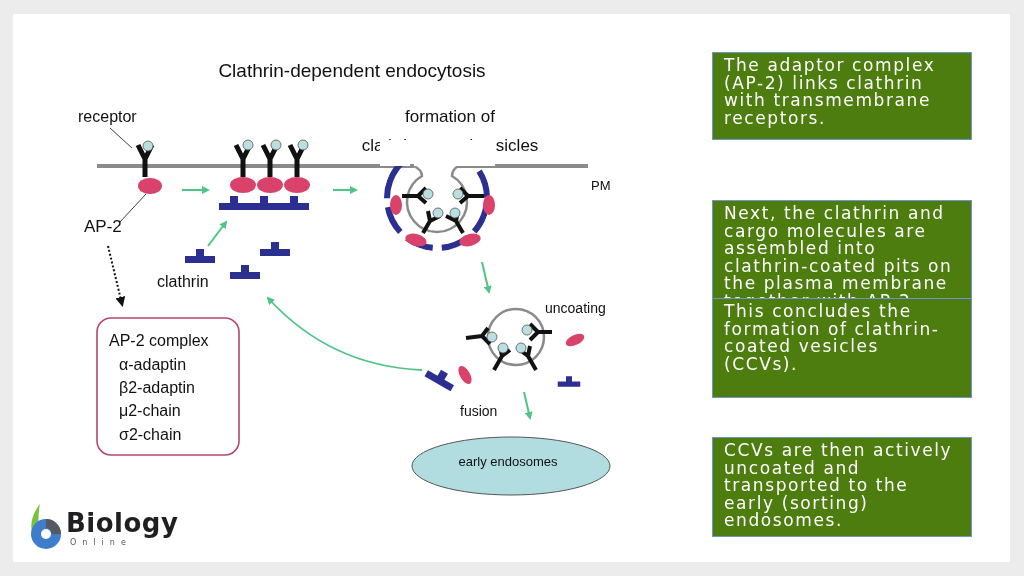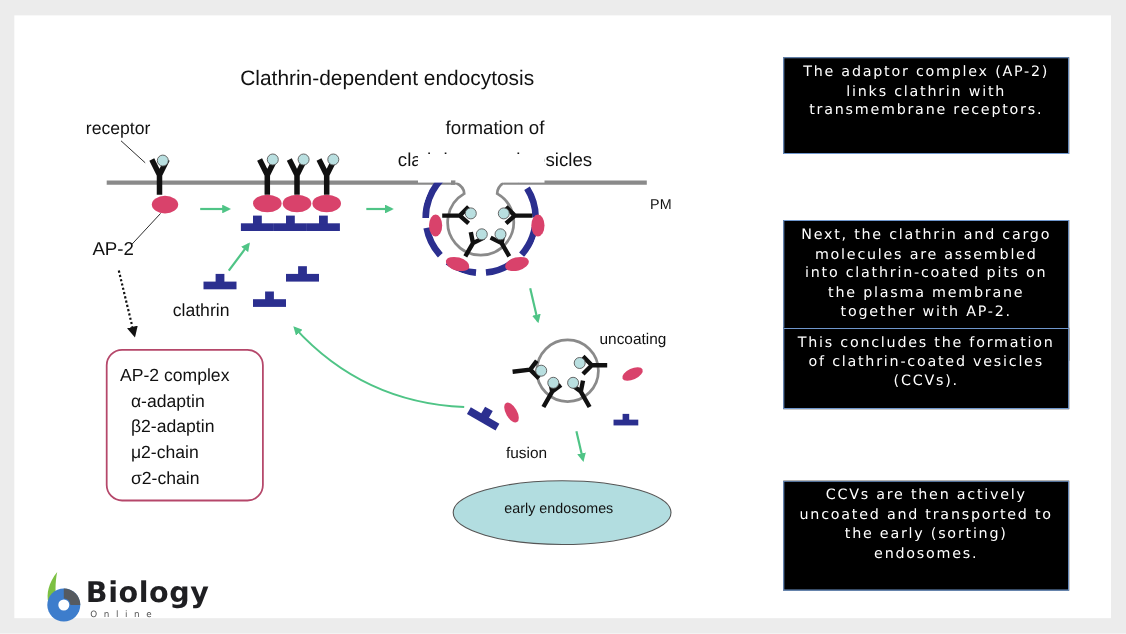--- a/index.html
+++ b/index.html
@@ -1,21 +1,21 @@
 <!DOCTYPE html>
 <html><head>
 <meta charset="utf-8">
 <style>
   html, body { margin: 0; padding: 0; }
   body { width: 1024px; height: 576px; background: #ececec; position: relative; overflow: hidden; font-family: "Liberation Sans", sans-serif; }
   .card { position: absolute; left: 13px; top: 14px; width: 997px; height: 548px; background: #ffffff; }
   svg.diagram { position: absolute; left: 0; top: 0; }
   .diagram text { font-family: "Liberation Sans", sans-serif; fill: #111; }
-  .info { position: absolute; left: 712px; width: 260px; background: #000000; color: #ffffff; box-sizing: border-box; padding: 5px 12px; font-family: "DejaVu Sans", sans-serif; font-size: 13px; letter-spacing: 1.6px; line-height: 17.5px; box-shadow: 0 0 0 1px #6f96cc inset; text-align: center; }
-  .logo { position: absolute; left: 40px; top: 500px; width: 150px; height: 52px; margin-top: 16px; }
+  .info { position: absolute; left: 712px; width: 260px; background: #4d7c0f; color: #ffffff; box-sizing: border-box; padding: 5px 12px; font-family: "DejaVu Sans", sans-serif; font-size: 17px; letter-spacing: 1.6px; line-height: 17.5px; box-shadow: 0 0 0 1px #6f96cc inset; }
+  .logo { position: absolute; left: 28px; top: 500px; width: 150px; height: 52px; }
   .logo-text { position: absolute; left: 38px; top: 8px; font-family: "DejaVu Sans", sans-serif; font-weight: bold; font-size: 26px; color: #1f1f22; letter-spacing: 0.5px; }
   .logo-sub { position: absolute; left: 42px; top: 38px; font-family: "DejaVu Sans", sans-serif; font-size: 8px; color: #555; letter-spacing: 6px; }
 </style>
 </head>
 <body>
 
 <div class="card"></div>
 
 <svg class="diagram" width="1024" height="576" viewBox="0 0 1024 576">
   <defs>
@@ -130,21 +130,21 @@
   <rect x="97" y="318" width="142" height="137" rx="14" ry="14" fill="#ffffff" stroke="#b5476a" stroke-width="1.6"></rect>
   <text x="109" y="346" font-size="16">AP-2 complex</text>
   <text x="119" y="370" font-size="16" font-family="Liberation Serif, serif">α-adaptin</text>
   <text x="119" y="393" font-size="16">β2-adaptin</text>
   <text x="119" y="416" font-size="16">μ2-chain</text>
   <text x="119" y="440" font-size="16">σ2-chain</text>
 </svg>
 
 <div class="info" style="top:52px;height:88px;">The adaptor complex (AP-2) links clathrin with transmembrane receptors.</div>
 <div class="info" style="top:155px;height:128px;margin-top:45px;">Next, the clathrin and cargo molecules are assembled into clathrin-coated pits on the plasma membrane together with AP-2.</div>
-<div class="info" style="top:298px;height:74px;">This concludes the formation of clathrin-coated vesicles (CCVs).</div>
+<div class="info" style="top:298px;height:100px;">This concludes the formation of clathrin-coated vesicles (CCVs).</div>
 <div class="info" style="top:391px;height:100px;margin-top:46px;">CCVs are then actively uncoated and transported to the early (sorting) endosomes.</div>
 
 <div class="logo">
   <svg width="36" height="48" viewBox="0 0 36 48" style="position:absolute;left:0;top:2px;">
     <path d="M12,2 C4,12 2,22 4,30 L12,30 C10,22 10,12 12,2 Z" fill="#7cc043"></path>
     <circle cx="18" cy="32" r="15" fill="#3d7dcc"></circle>
     <path d="M18,17 A15,15 0 0 1 33,32 L24,32 A6,6 0 0 0 18,26 Z" fill="#555a60"></path>
     <circle cx="18" cy="32" r="5" fill="#ffffff"></circle>
   </svg>
   <div class="logo-text">Biology</div>

